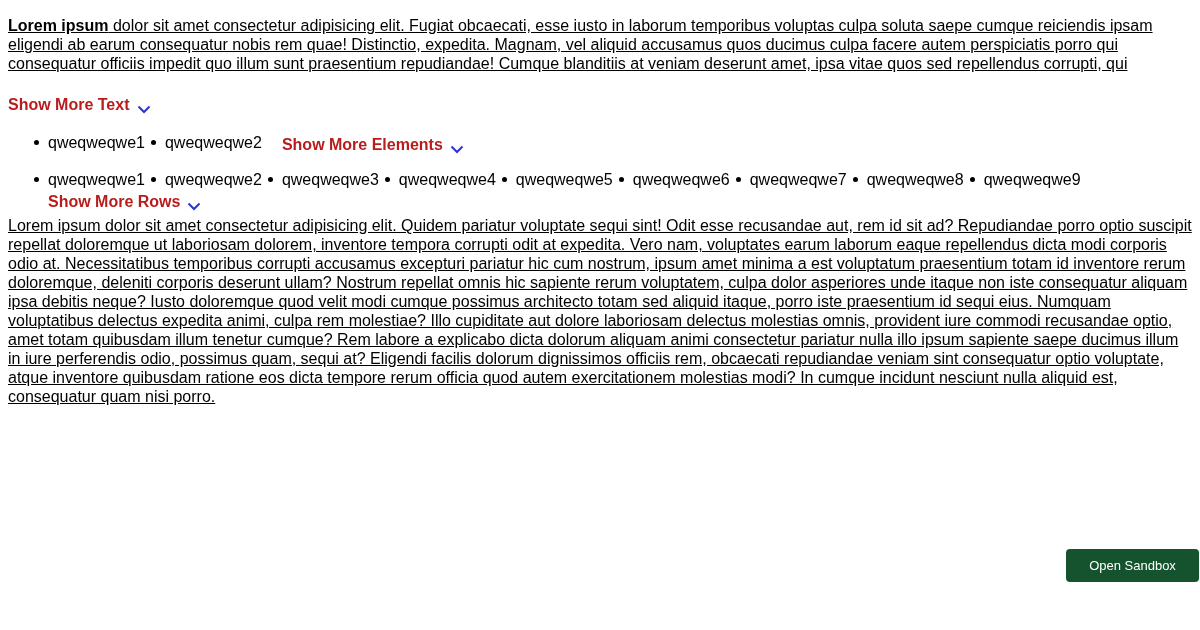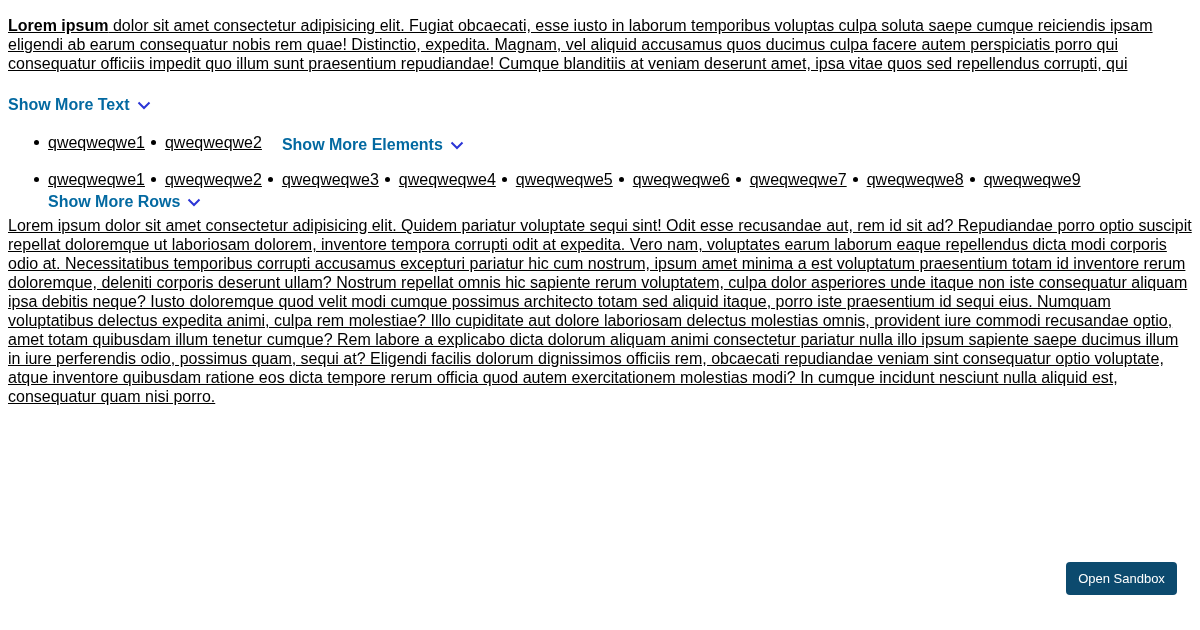--- a/index.html
+++ b/index.html
@@ -15,22 +15,22 @@
       line-height: 19px;
       color: #000000;
       padding: 16px 8px 0 8px;
       position: relative;
     }
     p { margin: 0; text-decoration: underline; }
     .intro b { font-weight: bold; }
 
     .toggle {
       display: inline-flex;
-      align-items: center;
-      color: #0369a1;
+      align-items: flex-end;
+      color: #b91c1c;
       font-weight: bold;
       font-size: 16px;
       background: none;
       border: none;
       padding: 0;
       cursor: pointer;
       font-family: "Liberation Sans", sans-serif;
     }
     .toggle svg { margin-left: 7px; }
 
@@ -41,21 +41,20 @@
       flex-wrap: wrap;
       list-style: none;
       margin: 0;
       padding: 0 0 0 24px;
     }
     .row-list li {
       position: relative;
       padding-left: 16px;
       margin-right: 4px;
       line-height: 19px;
-      text-decoration: underline;
     }
     .row-list li::before {
       content: "";
       position: absolute;
       left: 2px; top: 7px;
       width: 5px; height: 5px;
       border-radius: 50%;
       background: #000;
     }
 
@@ -63,23 +62,23 @@
     .elements-block .row-list li { margin-right: 4px; }
     .elements-toggle { margin-left: 16px; margin-top: 3px; }
 
     .rows-block { margin-top: 16px; }
     .rows-toggle { margin-left: 40px; margin-top: 4px; }
 
     .body-text { margin-top: 5px; width: 1186px; }
 
     .sandbox-btn {
       position: absolute;
-      left: 1066px; top: 562px;
-      width: 111px; height: 33px;
-      background: #0c4a6e;
+      left: 1066px; top: 549px;
+      width: 133px; height: 33px;
+      background: #14532d;
       color: #ffffff;
       border: none;
       border-radius: 4px;
       font-family: "Liberation Sans", sans-serif;
       font-size: 13px;
       cursor: pointer;
     }
   </style>
 </head>
 <body>

